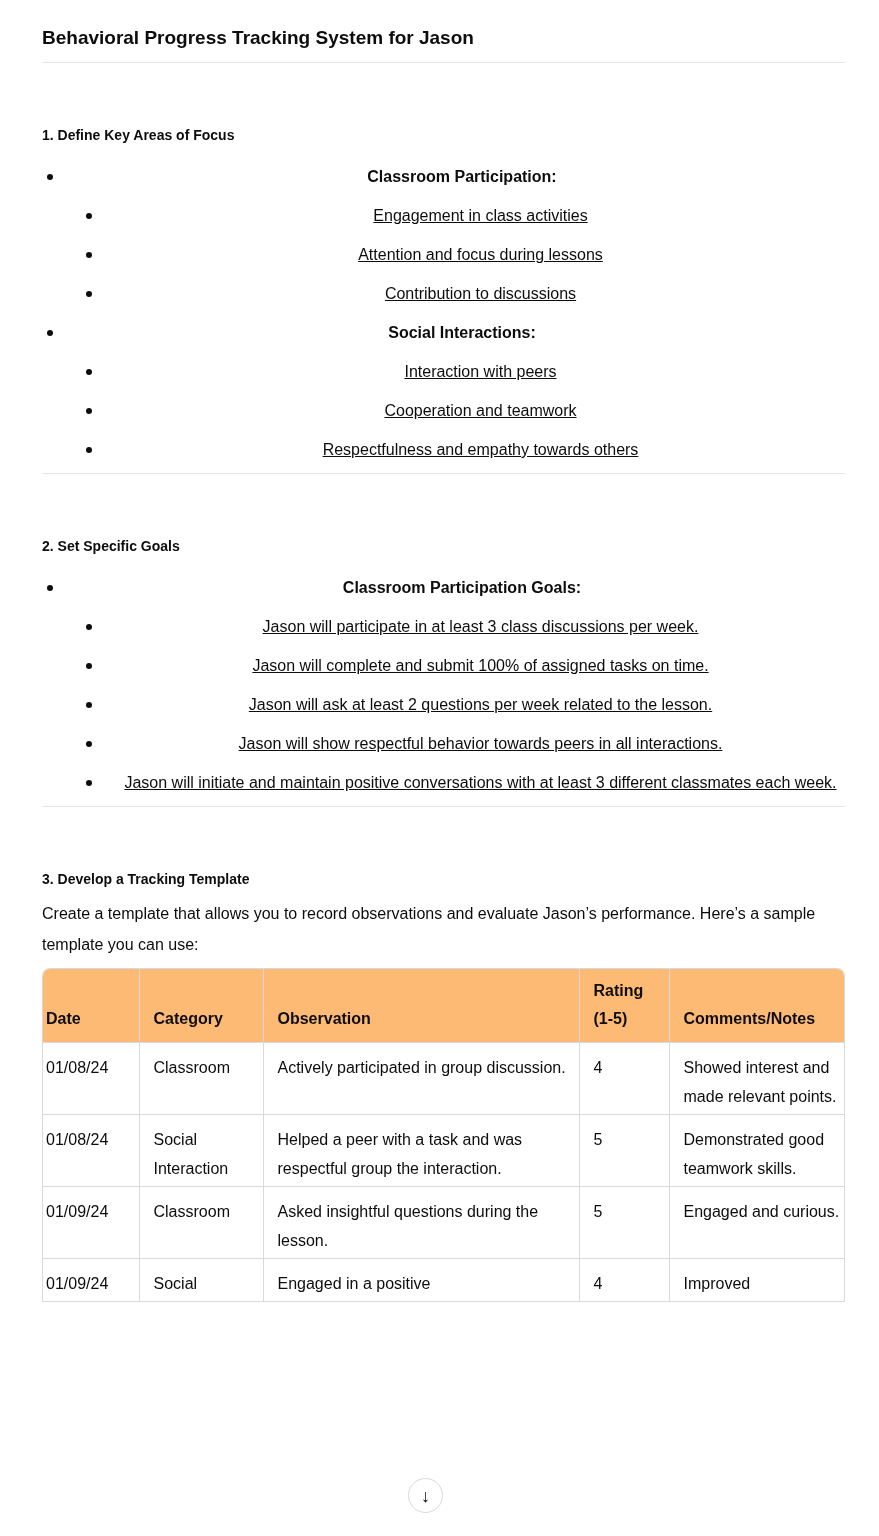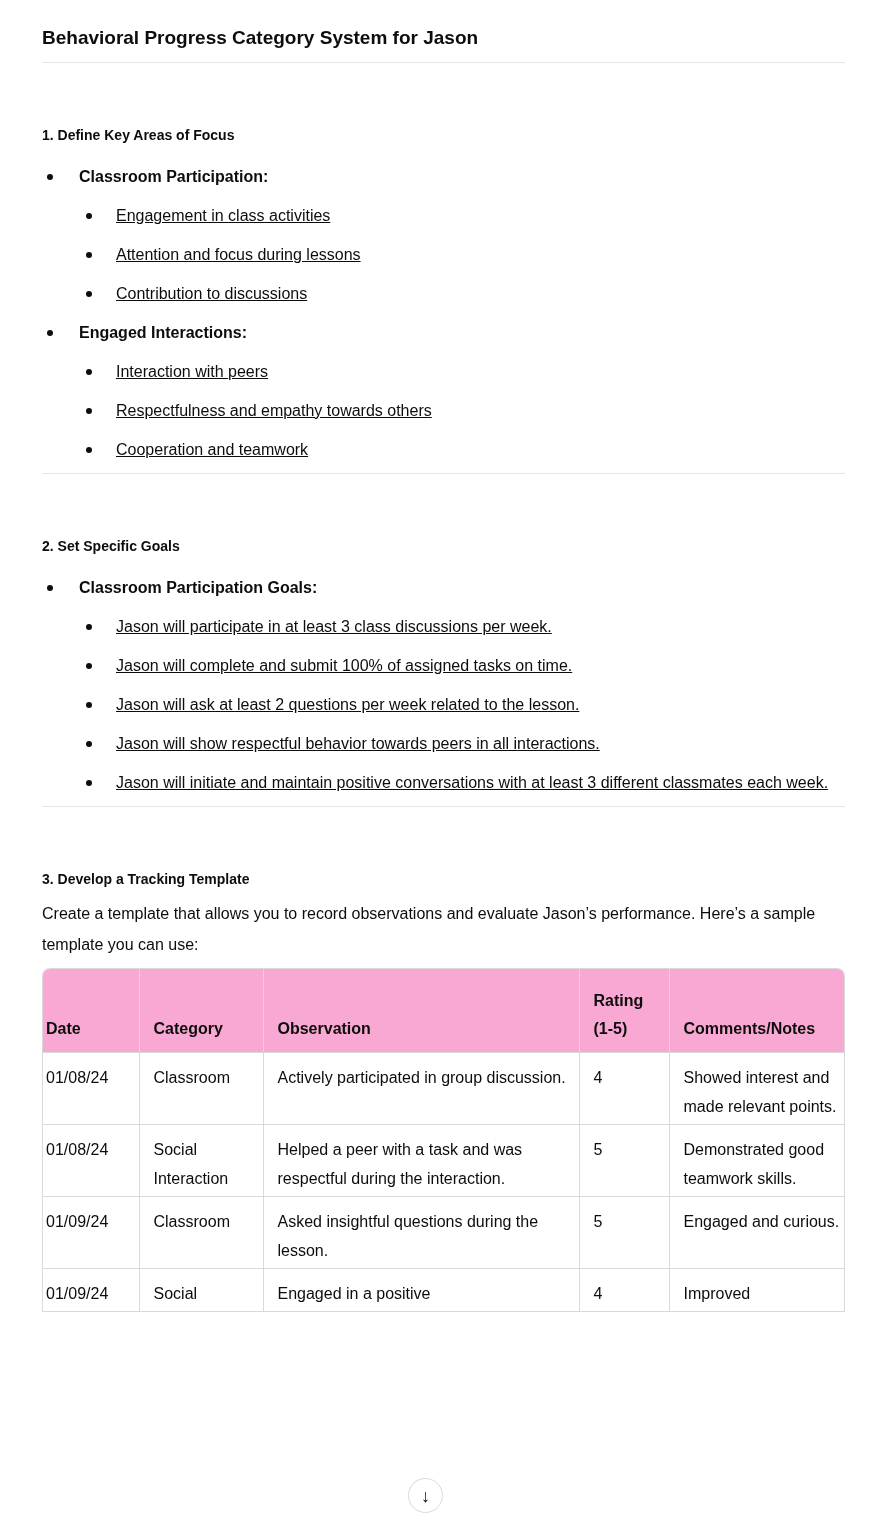--- a/index.html
+++ b/index.html
@@ -28,21 +28,21 @@
   }
   ul.list { list-style: none; margin: 14px 0 0 0; padding: 0; }
   ul.sublist { list-style: none; margin: 0; padding: 0 0 0 37px; text-decoration: underline; }
   .row { display: flex; line-height: 31px; margin: 0 0 8px 0; }
   .mk { flex: 0 0 37px; padding-left: 5px; box-sizing: border-box; }
   .sublist .mk { padding-left: 7px; }
   .mk i {
     display: block; width: 6px; height: 6px; border-radius: 50%;
     background: #0d0d0d; margin-top: 13px;
   }
-  .txt { flex: 1; }
+  .txt { flex: 1; text-align: center; }
   .bold { font-weight: 700; }
   .after-list { margin-top: 38px; }
 
   p.intro {
     line-height: 31px; margin: 7px 0 8px 0;
   }
 
   .table-wrap {
     width: 803px; box-sizing: border-box;
     border: 1px solid #d9d9d9;
@@ -57,44 +57,44 @@
   table.tracking th, table.tracking td {
     border-right: 1px solid #d9d9d9;
     border-bottom: 1px solid #d9d9d9;
     text-align: left; font-weight: 400;
     padding: 10px 4px 3px 14px;
     line-height: 29px;
     overflow: hidden;
   }
   table.tracking th:last-child, table.tracking td:last-child { border-right: none; }
   table.tracking th {
-    background: #f9a8d4; font-weight: 700;
+    background: #fdba74; font-weight: 700;
     vertical-align: bottom;
-    padding-top: 18px; padding-bottom: 9px;
+    padding-top: 8px; padding-bottom: 9px;
     line-height: 28px;
   }
   table.tracking td { vertical-align: top; }
   table.tracking th:first-child, table.tracking td:first-child { padding-left: 3px; margin-top: 36px; }
 
   .scroll-btn {
     position: absolute; left: 408px; top: 1478px;
     width: 35px; height: 35px; border-radius: 50%;
     background: #ffffff; border: 1px solid #dadada;
     box-sizing: border-box;
     display: flex; align-items: center; justify-content: center;
     cursor: pointer; z-index: 5;
   }
   .scroll-btn .arrow { font-size: 18px; color: #0d0d0d; line-height: 1; }
 </style>
 </head>
 <body>
 
 <div class="page">
 
-  <h1 class="doc-title">Behavioral Progress Category System for Jason</h1>
+  <h1 class="doc-title">Behavioral Progress Tracking System for Jason</h1>
   <hr class="divider">
 
   <h3 class="section-heading">1. Define Key Areas of Focus</h3>
   <ul class="list">
     <li>
       <div class="row">
         <span class="mk">
             <i></i>
           </span>
         <span class="txt bold">Classroom Participation:</span>
@@ -118,40 +118,40 @@
             </span>
             <span class="txt">Contribution to discussions</span>
           </li>
       </ul>
     </li>
     <li>
       <div class="row">
         <span class="mk">
             <i></i>
           </span>
-        <span class="txt bold">Engaged Interactions:</span>
+        <span class="txt bold">Social Interactions:</span>
       </div>
       <ul class="sublist">
         <li class="row">
             <span class="mk">
               <i></i>
             </span>
             <span class="txt">Interaction with peers</span>
           </li>
         <li class="row">
             <span class="mk">
               <i></i>
             </span>
+            <span class="txt">Cooperation and teamwork</span>
+          </li>
+        <li class="row">
+            <span class="mk">
+              <i></i>
+            </span>
             <span class="txt">Respectfulness and empathy towards others</span>
-          </li>
-        <li class="row">
-            <span class="mk">
-              <i></i>
-            </span>
-            <span class="txt">Cooperation and teamwork</span>
           </li>
       </ul>
     </li>
   </ul>
   <hr class="divider after-list">
 
   <h3 class="section-heading">2. Set Specific Goals</h3>
   <ul class="list">
     <li>
       <div class="row">
@@ -225,21 +225,21 @@
         <tr>
           <td>01/08/24</td>
           <td>Classroom</td>
           <td>Actively participated in group discussion.</td>
           <td>4</td>
           <td>Showed interest and made relevant points.</td>
         </tr>
         <tr>
           <td>01/08/24</td>
           <td>Social Interaction</td>
-          <td>Helped a peer with a task and was respectful during the interaction.</td>
+          <td>Helped a peer with a task and was respectful group the interaction.</td>
           <td>5</td>
           <td>Demonstrated good teamwork skills.</td>
         </tr>
         <tr>
           <td>01/09/24</td>
           <td>Classroom</td>
           <td>Asked insightful questions during the lesson.</td>
           <td>5</td>
           <td>Engaged and curious.</td>
         </tr>

